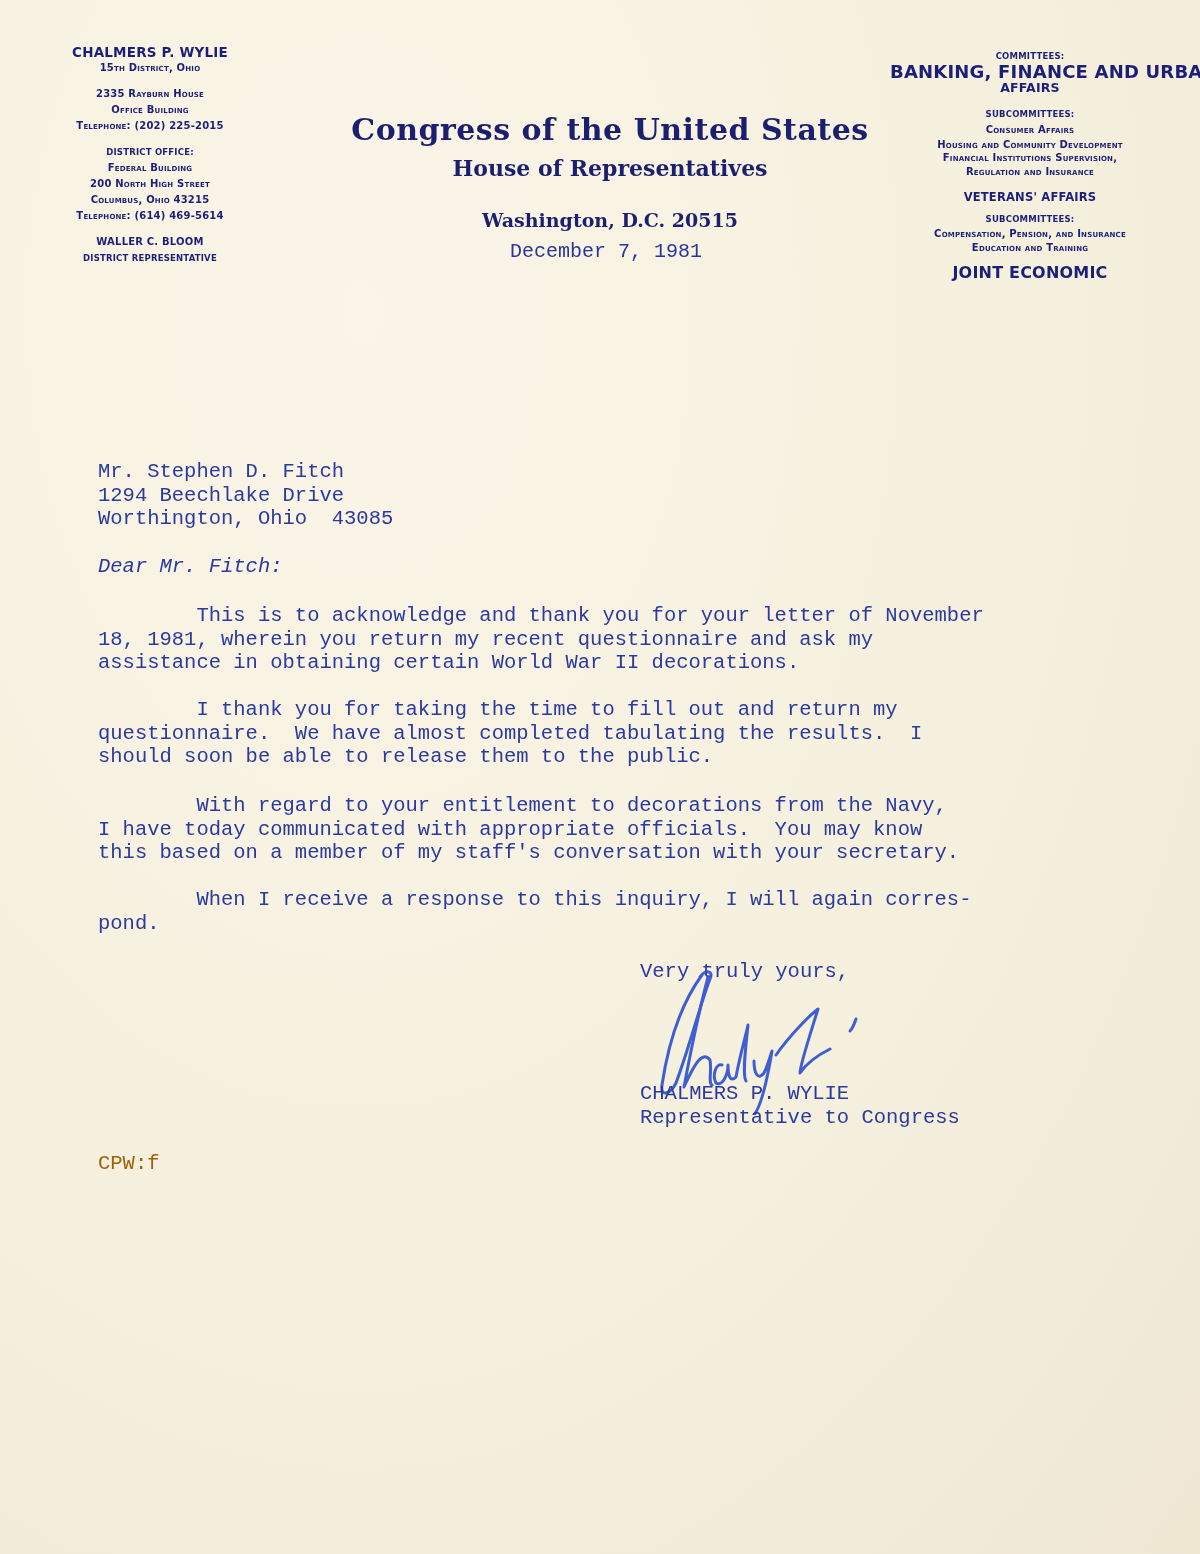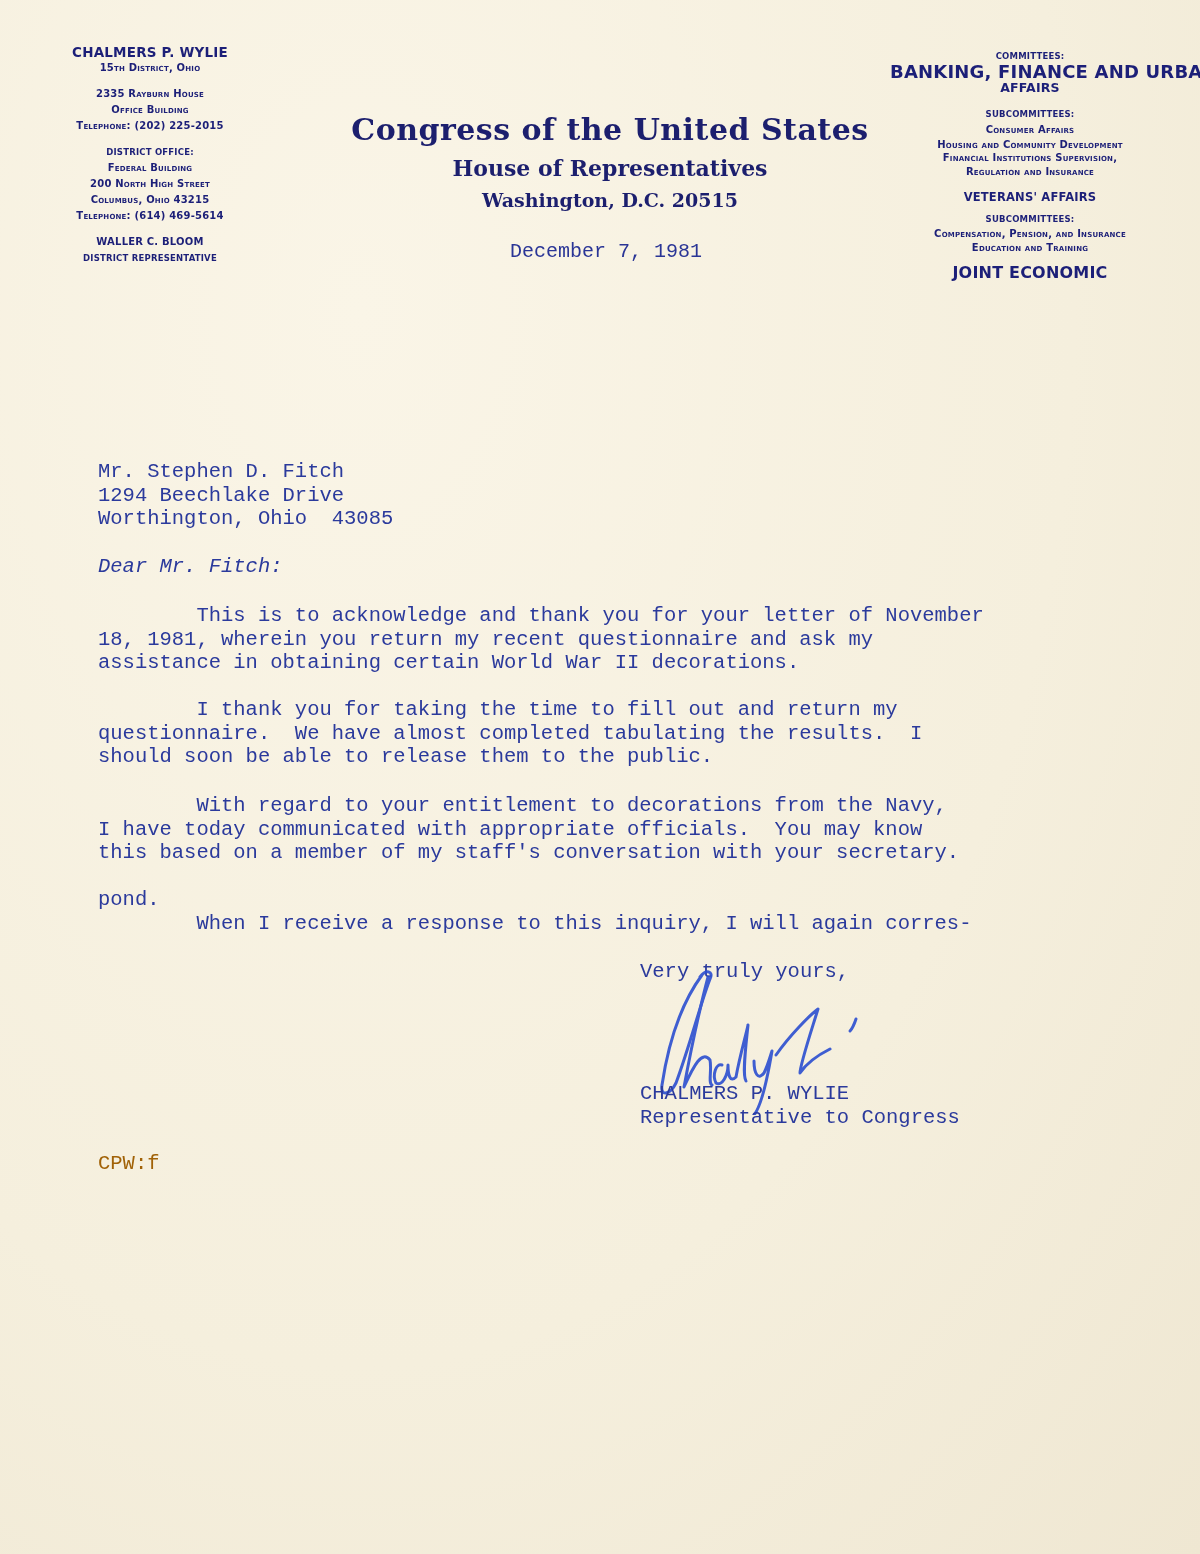--- a/index.html
+++ b/index.html
@@ -21,21 +21,21 @@
   .tiny { font-size: 8.5px; }
   .lh-line { line-height: 16px; white-space: nowrap; }
   .gap { height: 10px; }
   .gap-s { height: 6px; }
   .center-head {
     position: absolute; left: 300px; top: 108px; width: 620px; text-align: center;
     font-family: "DejaVu Serif", serif; font-weight: bold; color: #1c1f6e;
   }
   .ch-title { font-size: 30px; line-height: 44px; letter-spacing: 0.5px; }
   .ch-house { font-size: 22px; line-height: 32px; }
-  .ch-wash { font-size: 19px; line-height: 32px; }
+  .ch-wash { font-size: 19px; line-height: 32px; margin-top: 20px; }
   .date {
     position: absolute; left: 510px; top: 240px;
     font-family: "Liberation Mono", monospace; font-size: 20px; color: #2a3596;
   }
   .typed {
     font-family: "Liberation Mono", monospace; font-size: 20.5px; color: #2b3a9c;
     line-height: 23.5px; white-space: pre; position: absolute;
   }
   .addr { left: 98px; top: 460px; }
   .salute { left: 98px; top: 555px; font-style: italic; }
@@ -105,21 +105,21 @@
 <div class="typed addr"><div>Mr. Stephen D. Fitch</div><div>1294 Beechlake Drive</div><div>Worthington, Ohio  43085</div></div>
 
 <div class="typed salute">Dear Mr. Fitch:</div>
 
 <div class="typed para p1"><div>        This is to acknowledge and thank you for your letter of November</div><div>18, 1981, wherein you return my recent questionnaire and ask my</div><div>assistance in obtaining certain World War II decorations.</div></div>
 
 <div class="typed para p2"><div>        I thank you for taking the time to fill out and return my</div><div>questionnaire.  We have almost completed tabulating the results.  I</div><div>should soon be able to release them to the public.</div></div>
 
 <div class="typed para p3"><div>        With regard to your entitlement to decorations from the Navy,</div><div>I have today communicated with appropriate officials.  You may know</div><div>this based on a member of my staff's conversation with your secretary.</div></div>
 
-<div class="typed para p4"><div>pond.</div><div>        When I receive a response to this inquiry, I will again corres-</div></div>
+<div class="typed para p4"><div>        When I receive a response to this inquiry, I will again corres-</div><div>pond.</div></div>
 
 <div class="typed closing">Very truly yours,</div>
 
 <svg class="signature" viewBox="0 0 280 150">
   <g fill="none" stroke="#2c4fd0" stroke-width="3" stroke-linecap="round" stroke-linejoin="round" opacity="0.9">
     <path d="M52 10 C30 40, 18 80, 12 120 C10 132, 20 130, 26 118 C40 80, 50 40, 60 14 C64 6, 56 4, 50 12"></path>
     <path d="M58 12 C48 50, 40 90, 34 122 C44 100, 52 85, 60 95 C62 105, 58 118, 62 120"></path>
     <path d="M72 100 C66 98, 62 110, 66 118 C72 122, 78 110, 78 100 C78 110, 80 118, 86 112 C90 90, 96 70, 98 60 C96 80, 92 110, 96 116"></path>
     <path d="M104 96 C104 108, 108 116, 114 108 C118 100, 120 92, 122 86 C118 110, 112 140, 104 150"></path>
     <path d="M126 90 C140 70, 160 50, 168 44 C160 70, 150 100, 150 108 C158 96, 172 88, 180 84"></path>

